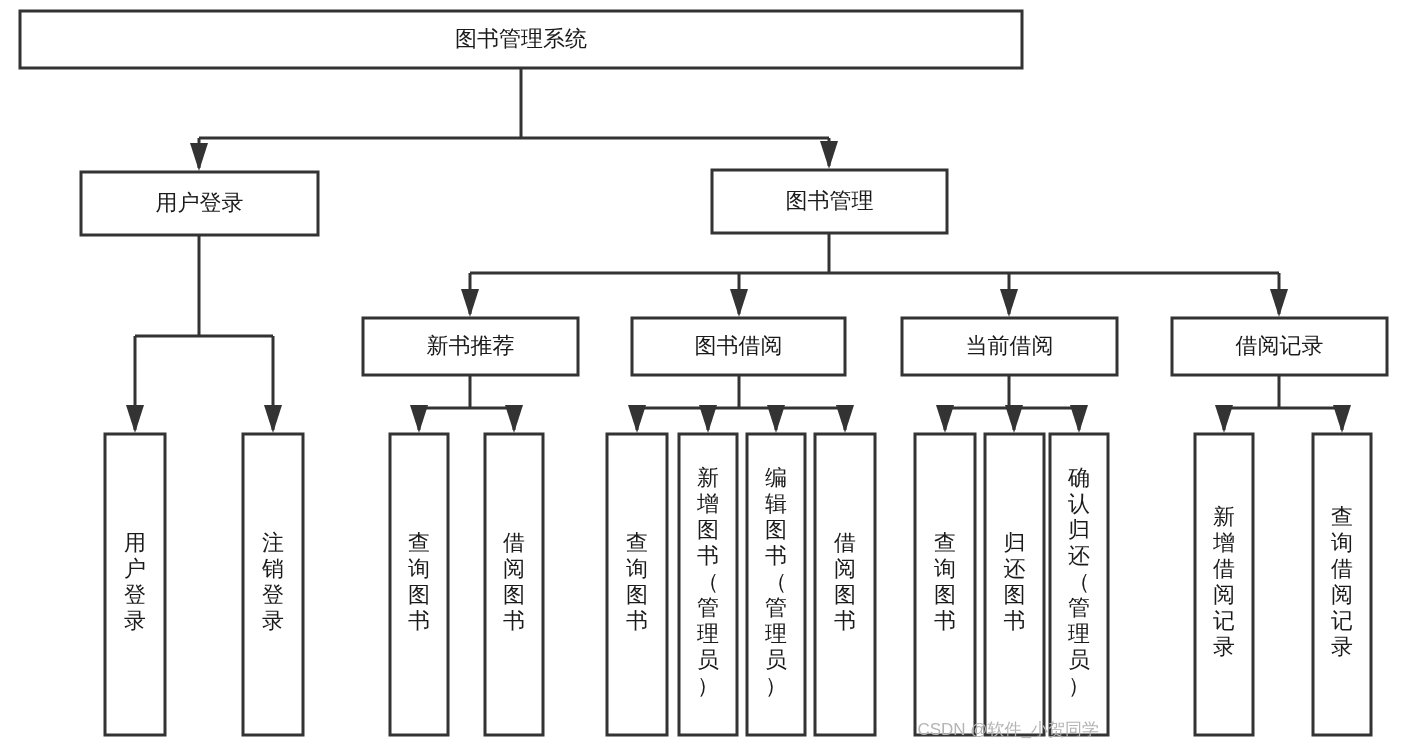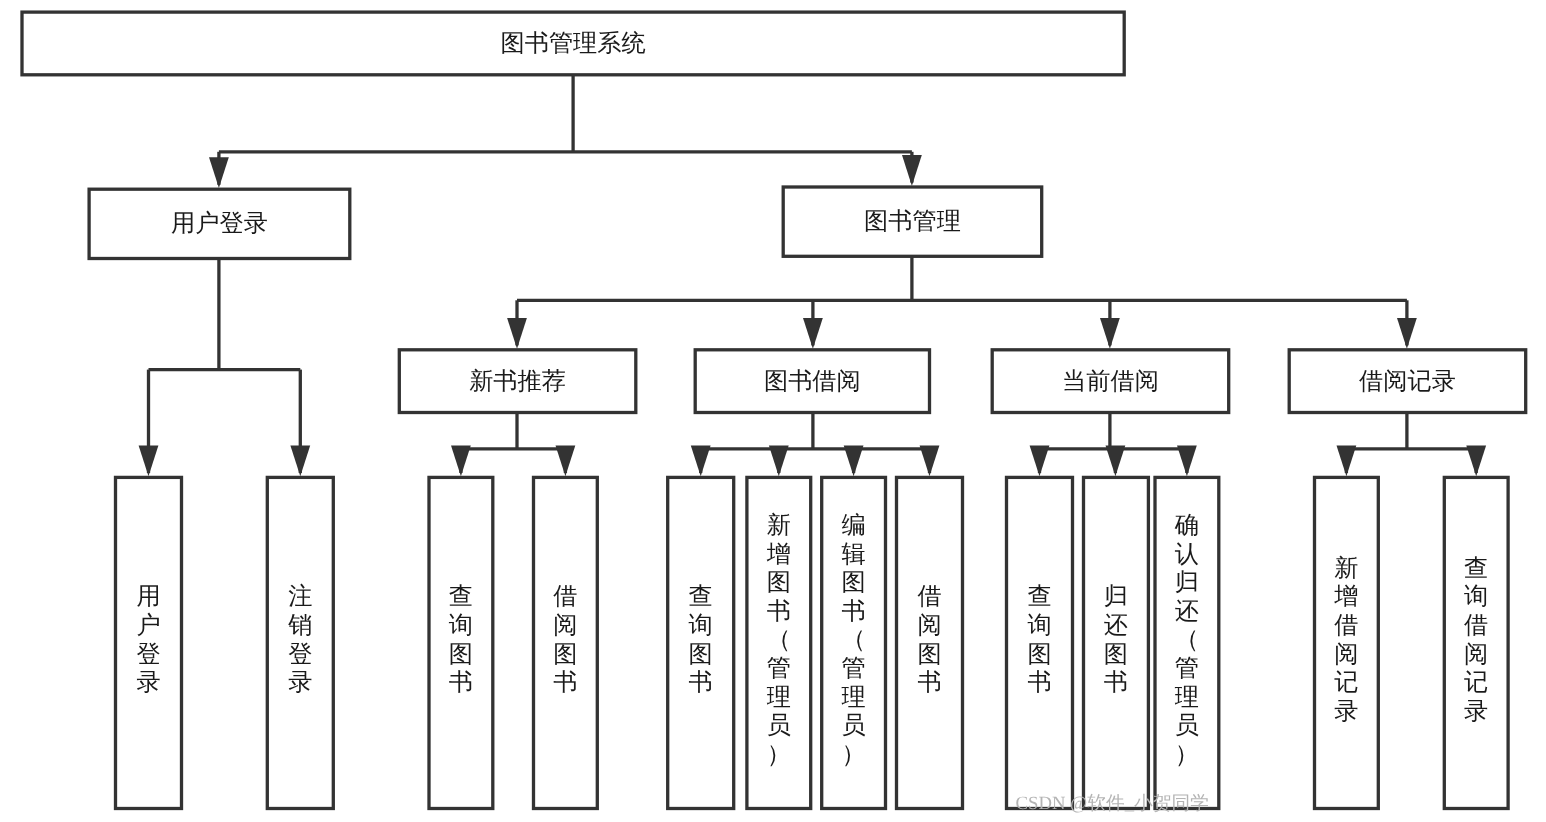--- a/index.html
+++ b/index.html
@@ -53,21 +53,21 @@
   .node-label-v {
     fill: #1a1a1a;
     font-family: "Liberation Sans", "DejaVu Sans", sans-serif;
     font-size: 22px;
     text-anchor: middle;
   }
   .watermark-text {
     position: absolute;
     right: 12px;
     bottom: 6px;
-    font-family: Liberation Serif, serif;
+    font-family: Liberation Sans, sans-serif;
     font-size: 17px;
     color: #b4b4b4;
     white-space: nowrap;
     user-select: none;
   }
 </style>
 </head>
 <body>
 
 <div id="diagram-root">

